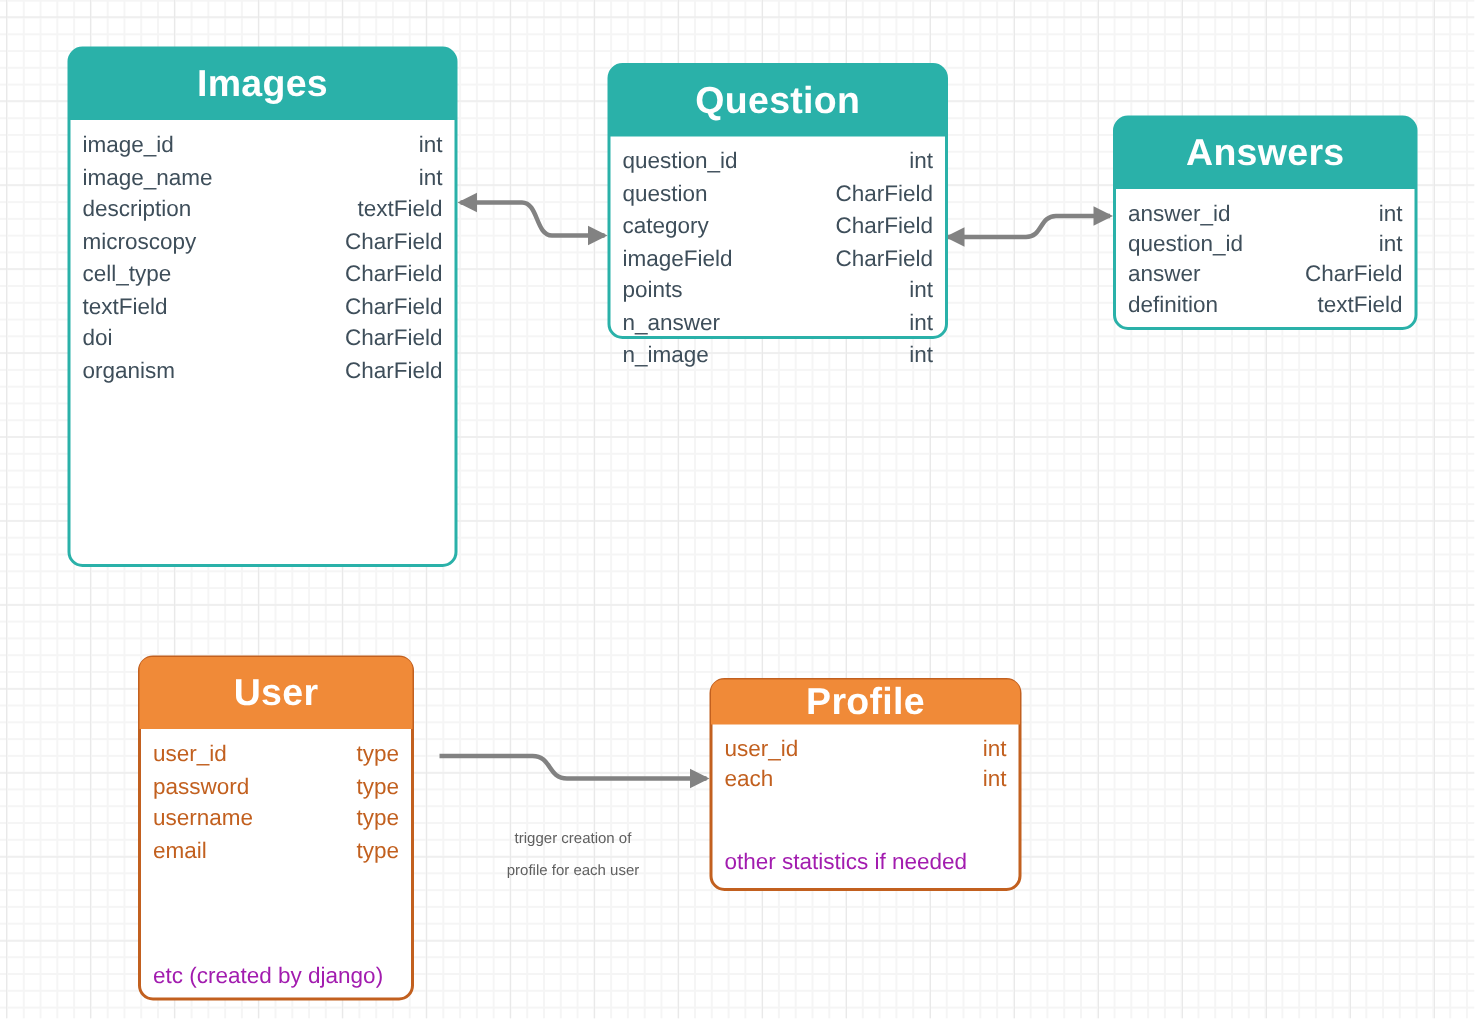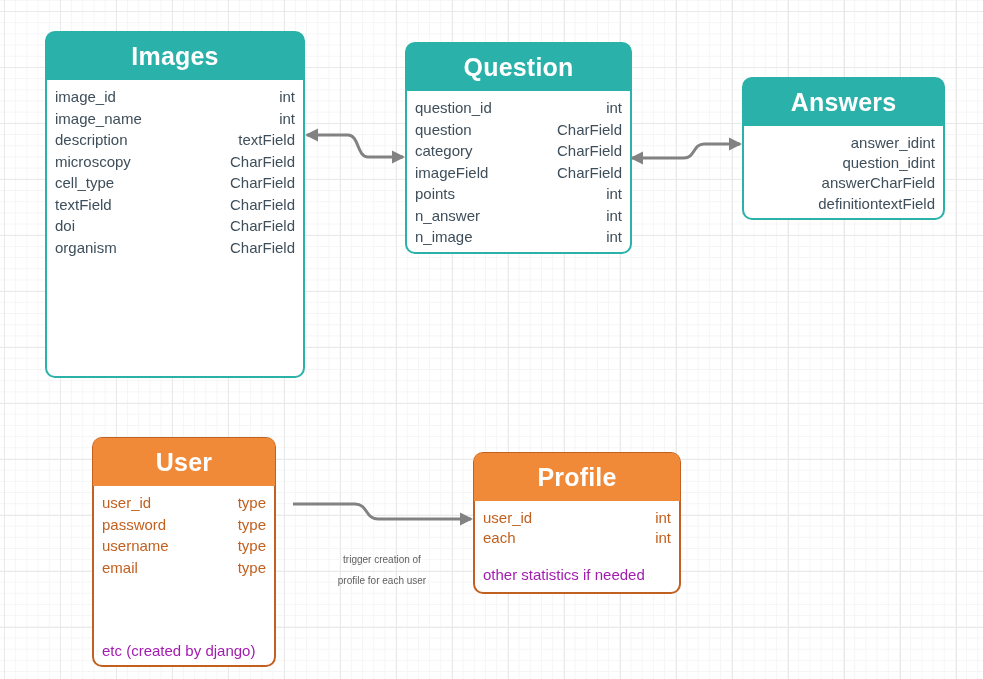--- a/index.html
+++ b/index.html
@@ -37,29 +37,29 @@
     margin:-1px -1px 0 -1px;
     border-radius:8px 8px 0 0;
     display:flex; align-items:center; justify-content:center;
     color:#ffffff;
     font-size:25px;
     font-weight:600;
     letter-spacing:0.2px;
   }
   .teal   .table-header { background:#2ab1a9; }
   .orange .table-header { background:#f08a38; }
-  .table.profile .table-header { height:48px; }
+  .table.profile .table-header { height:30px; }
 
   .table-body { padding:6px 8px 0 8px; }
   .field-row {
     display:flex; justify-content:space-between; align-items:center;
     height:21.5px;
     font-size:15px;
   }
-  .table.answers .field-row { height:20.4px;justify-content:flex-end; }
+  .table.answers .field-row { height:20.4px; }
   .table.profile .field-row { height:20.5px; }
   .teal   .field-row { color:#3e4e5a; }
   .orange .field-row { color:#c2601f; }
   .field-name { white-space:nowrap; }
   .field-type { white-space:nowrap; }
 
   .table-note {
     position:absolute;
     left:8px; right:8px;
     font-size:15px;
@@ -115,21 +115,21 @@
           <span class="field-name">doi</span>
           <span class="field-type">CharField</span>
         </div>
         <div class="field-row">
           <span class="field-name">organism</span>
           <span class="field-type">CharField</span>
         </div>
       </div>
   </div>
 
-  <div class="table teal question" style="left:405px; top:42px; width:227px; height:212px;">
+  <div class="table teal question" style="left:405px; top:42px; width:227px; height:184px;">
     <div class="table-header">Question</div>
     <div class="table-body">
         <div class="field-row">
           <span class="field-name">question_id</span>
           <span class="field-type">int</span>
         </div>
         <div class="field-row">
           <span class="field-name">question</span>
           <span class="field-type">CharField</span>
         </div>

